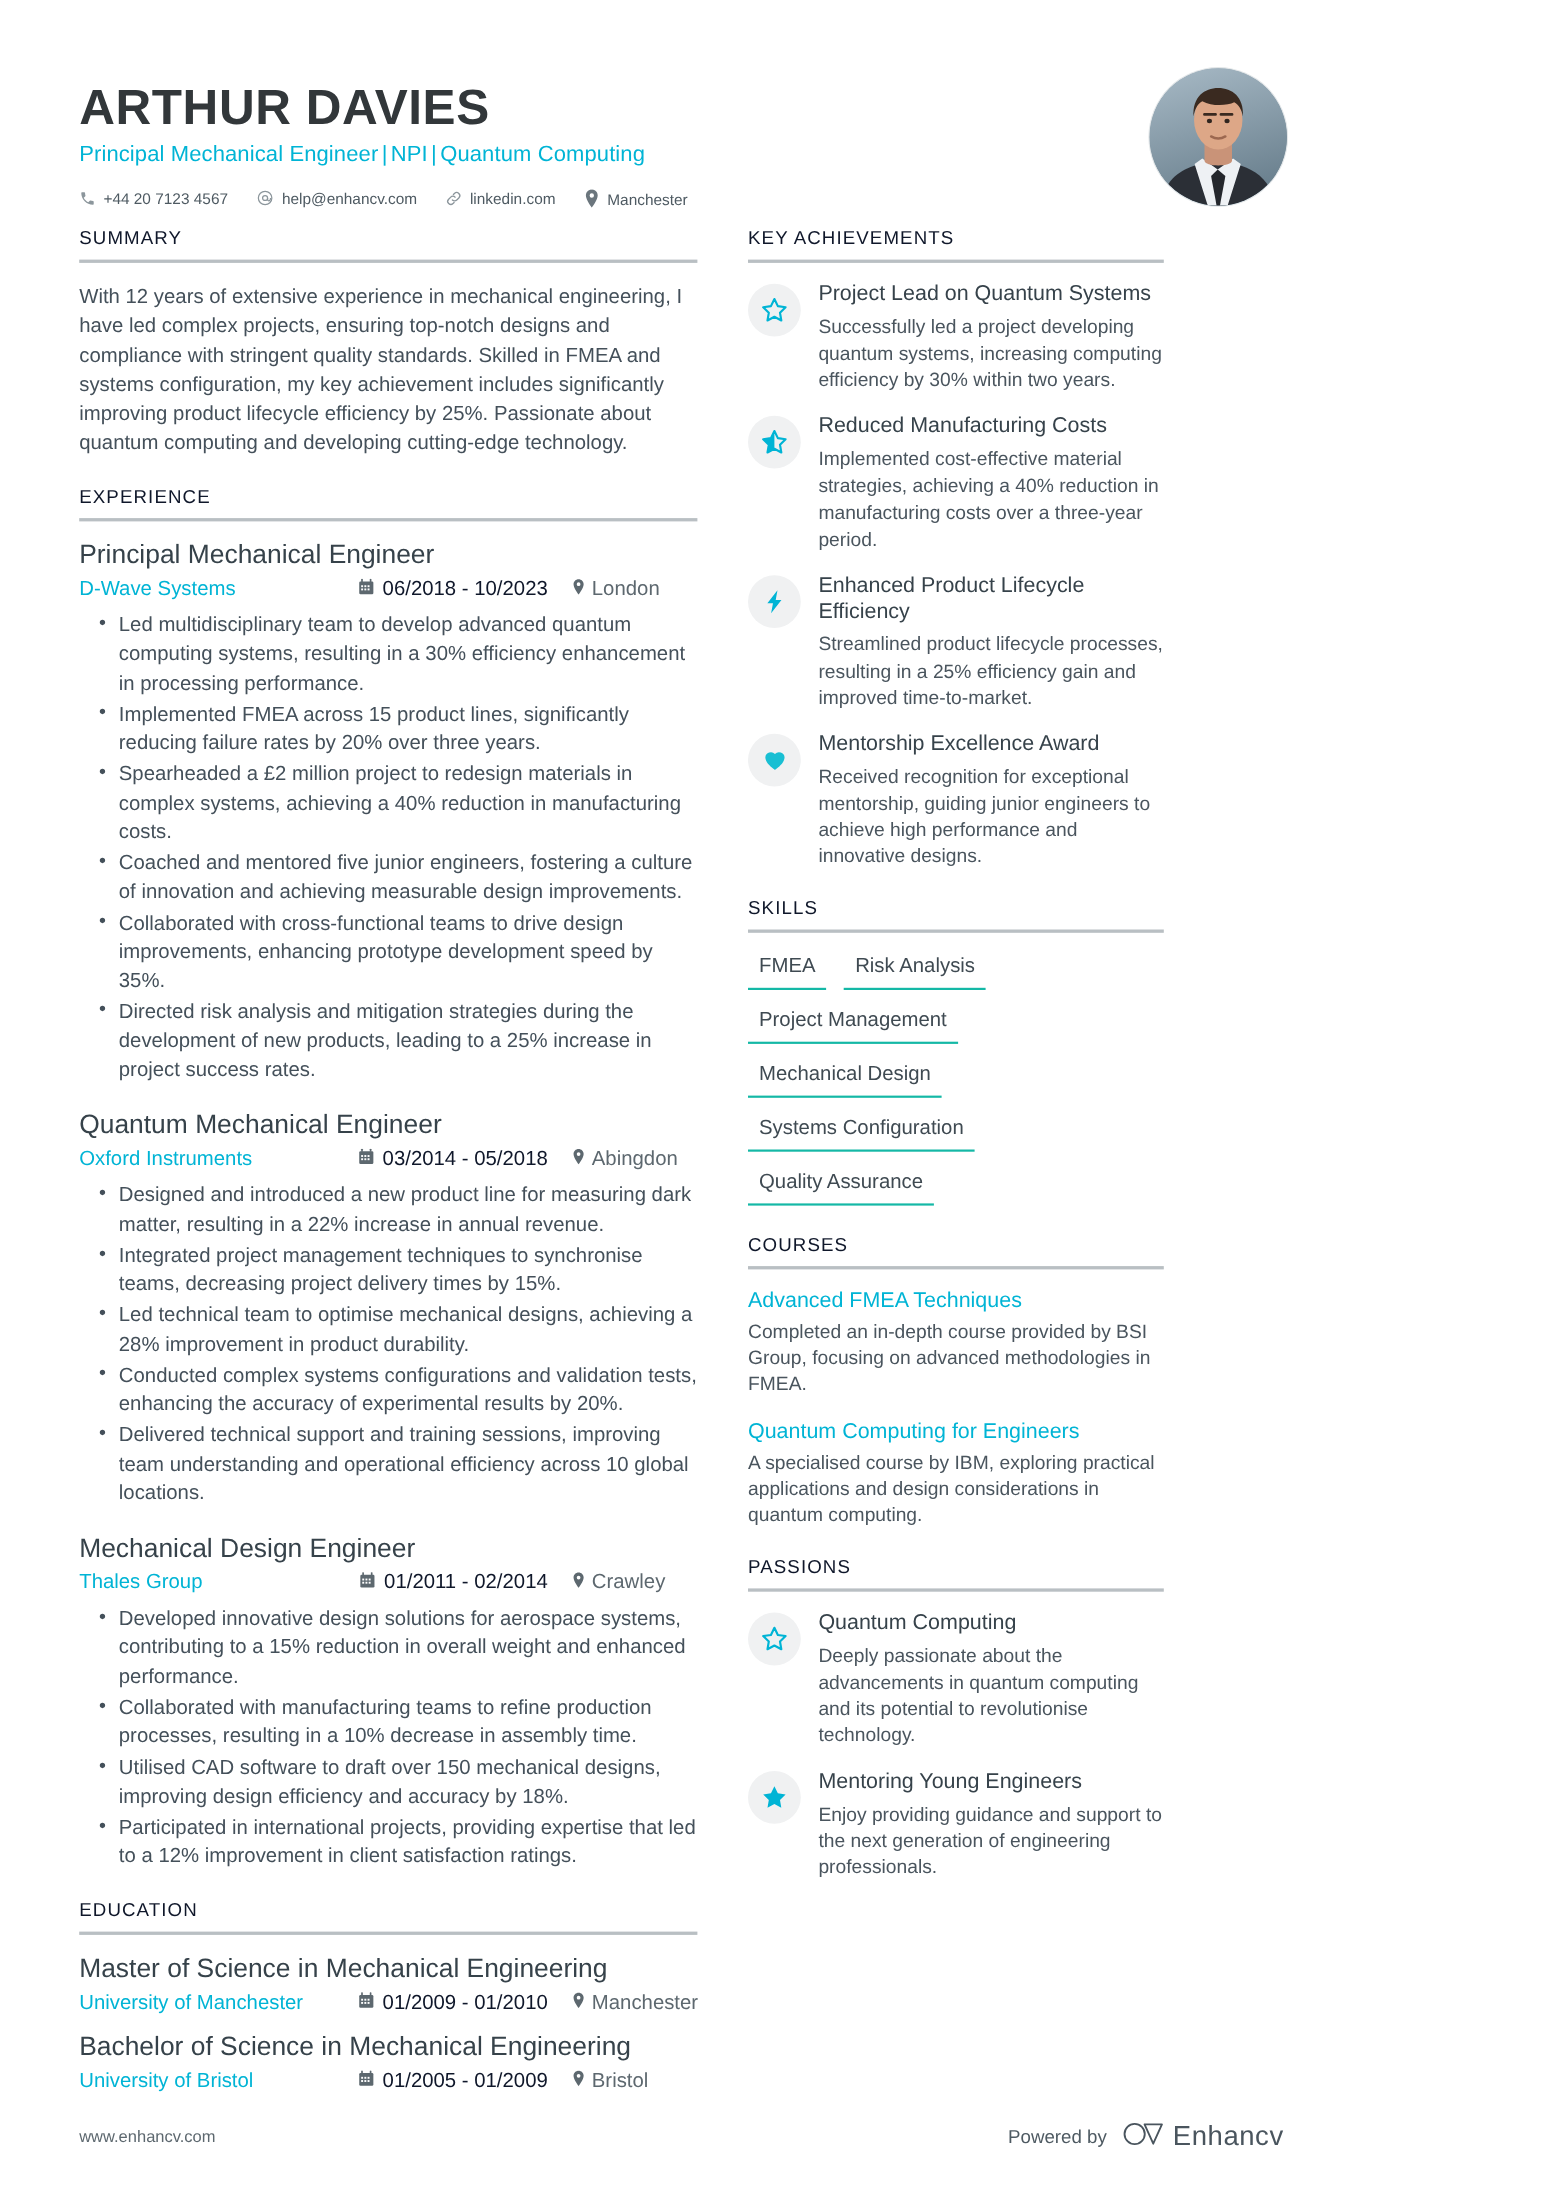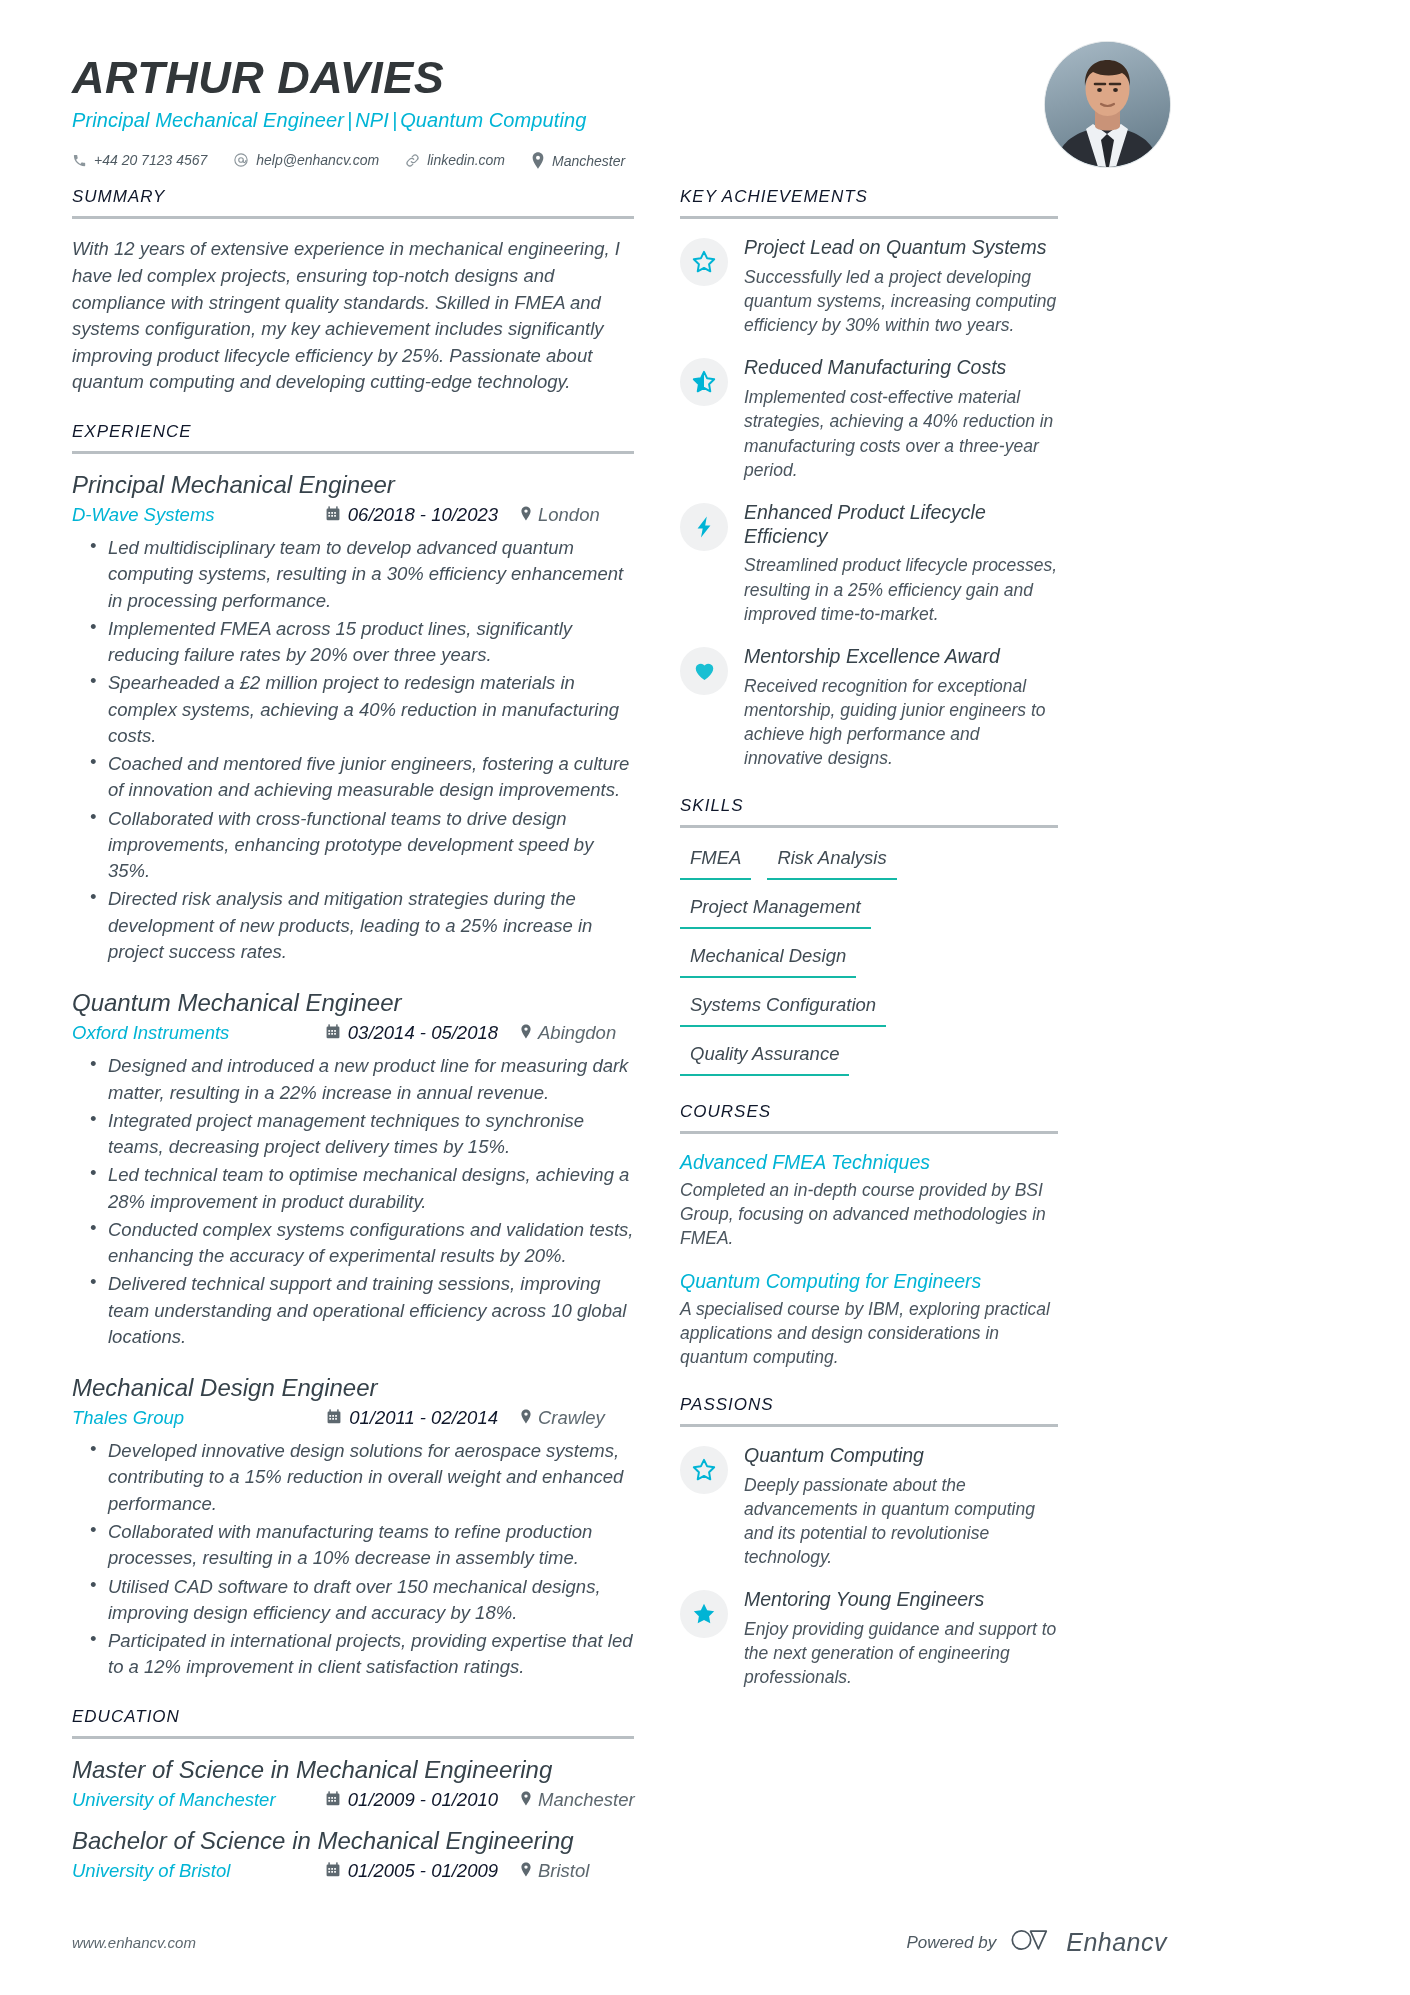--- a/index.html
+++ b/index.html
@@ -7,22 +7,21 @@
     width: 1410px;
     background: #ffffff;
     font-family: "Liberation Sans", sans-serif;
     color: #3f4a52;
   }
   .page {
     position: relative;
     width: 1256px;
     min-height: 1995px;
     background: #fff;
-    padding: 40px 72px 0 72px;
-    font-style: italic;
+    padding: 60px 72px 0 72px;
   }
 
   
   .header {
     display: flex;
     align-items: flex-start;
     justify-content: space-between;
     padding-bottom: 18px;
   }
   .header-left { padding-top: 14px; }
@@ -177,21 +176,21 @@
   .course-desc { font-size: 17.5px; line-height: 1.38; color: #4a555e; }
 
   
   .footer {
     position: absolute;
     left: 72px; right: 89px; bottom: 36px;
     display: flex; align-items: center; justify-content: space-between;
     font-size: 15px; color: #5d686f;
   }
   .powered { display: flex; align-items: center; gap: 14px; font-size: 17px; color: #4e5a62; }
-  .brand { display: flex; align-items: center; gap: 10px; }
+  .brand { display: flex; align-items: center; }
   .brand-name { font-size: 25px; color: #4a555e; letter-spacing: 0.5px; }
 </style>
 </head>
 <body>
 
 <div class="page">
 
   <div class="header">
     <div class="header-left">
       <div class="name">ARTHUR DAVIES</div>

